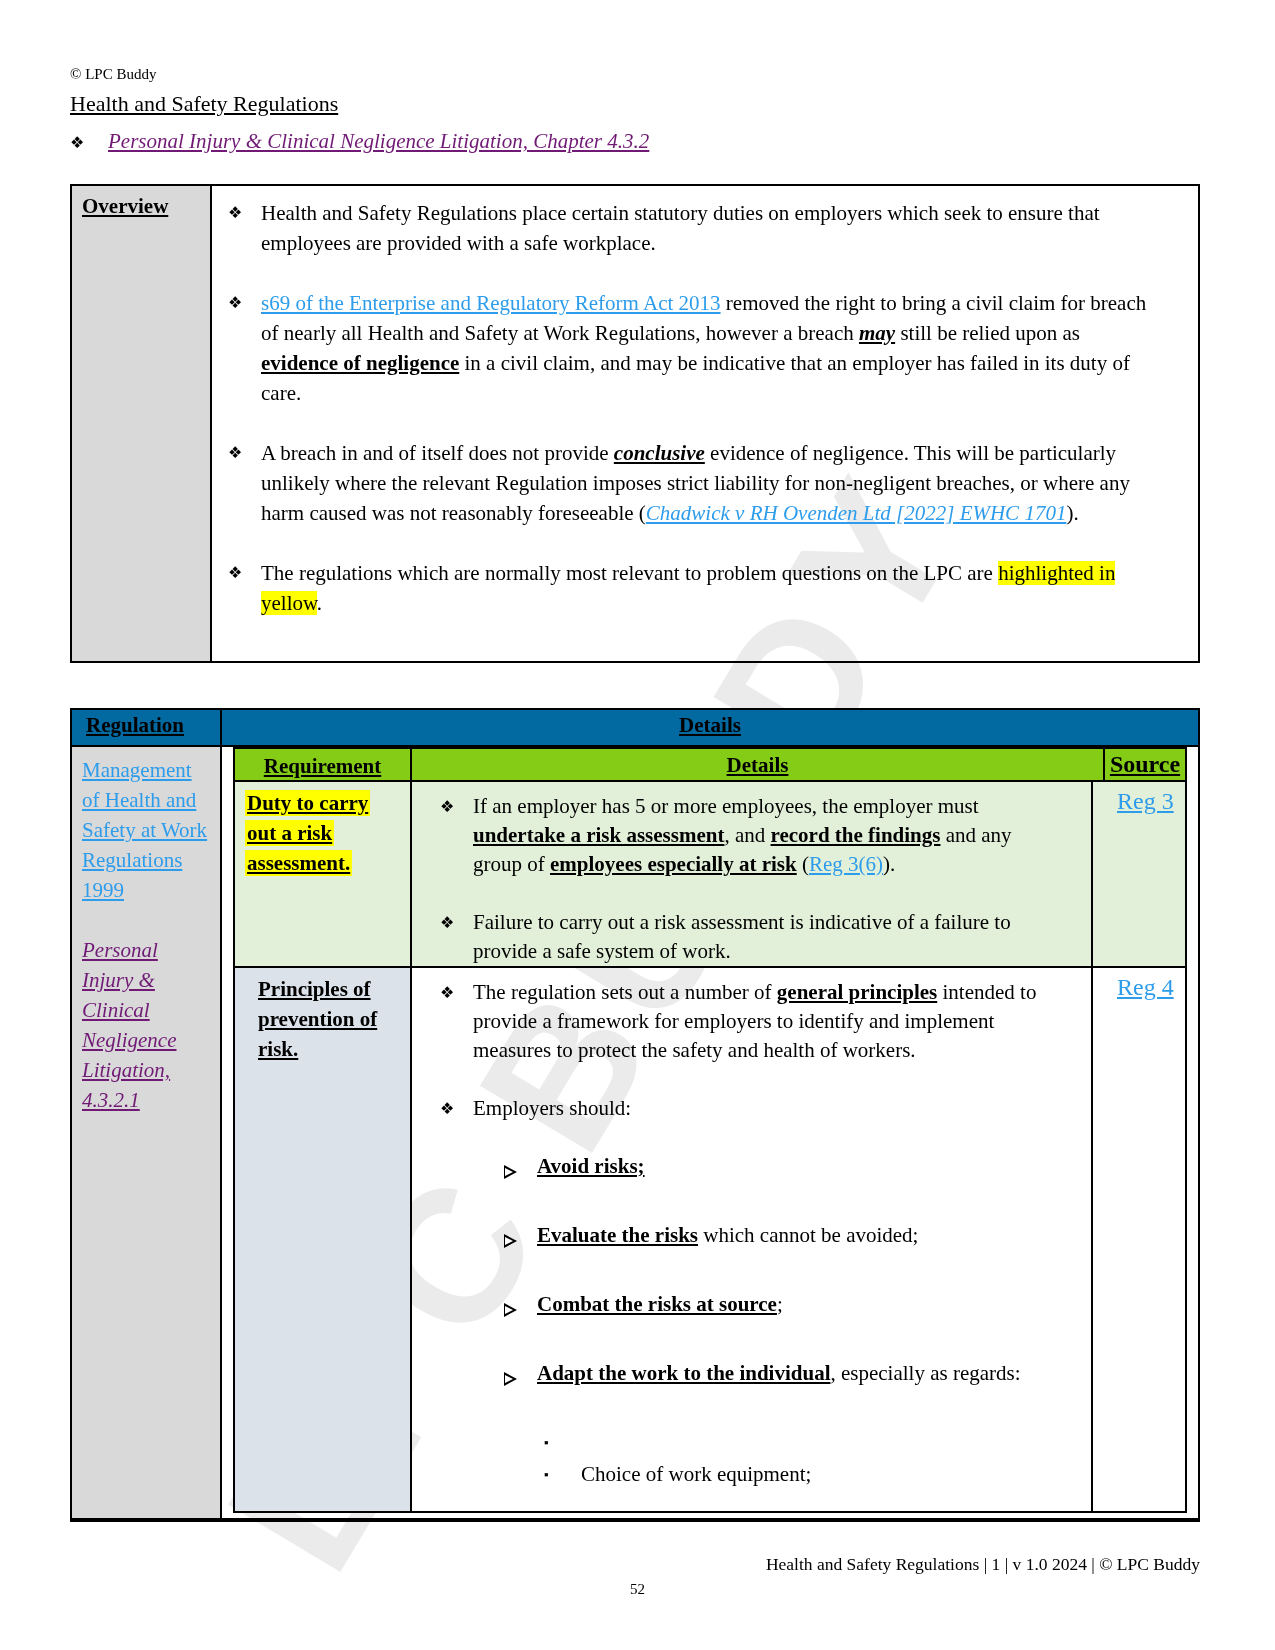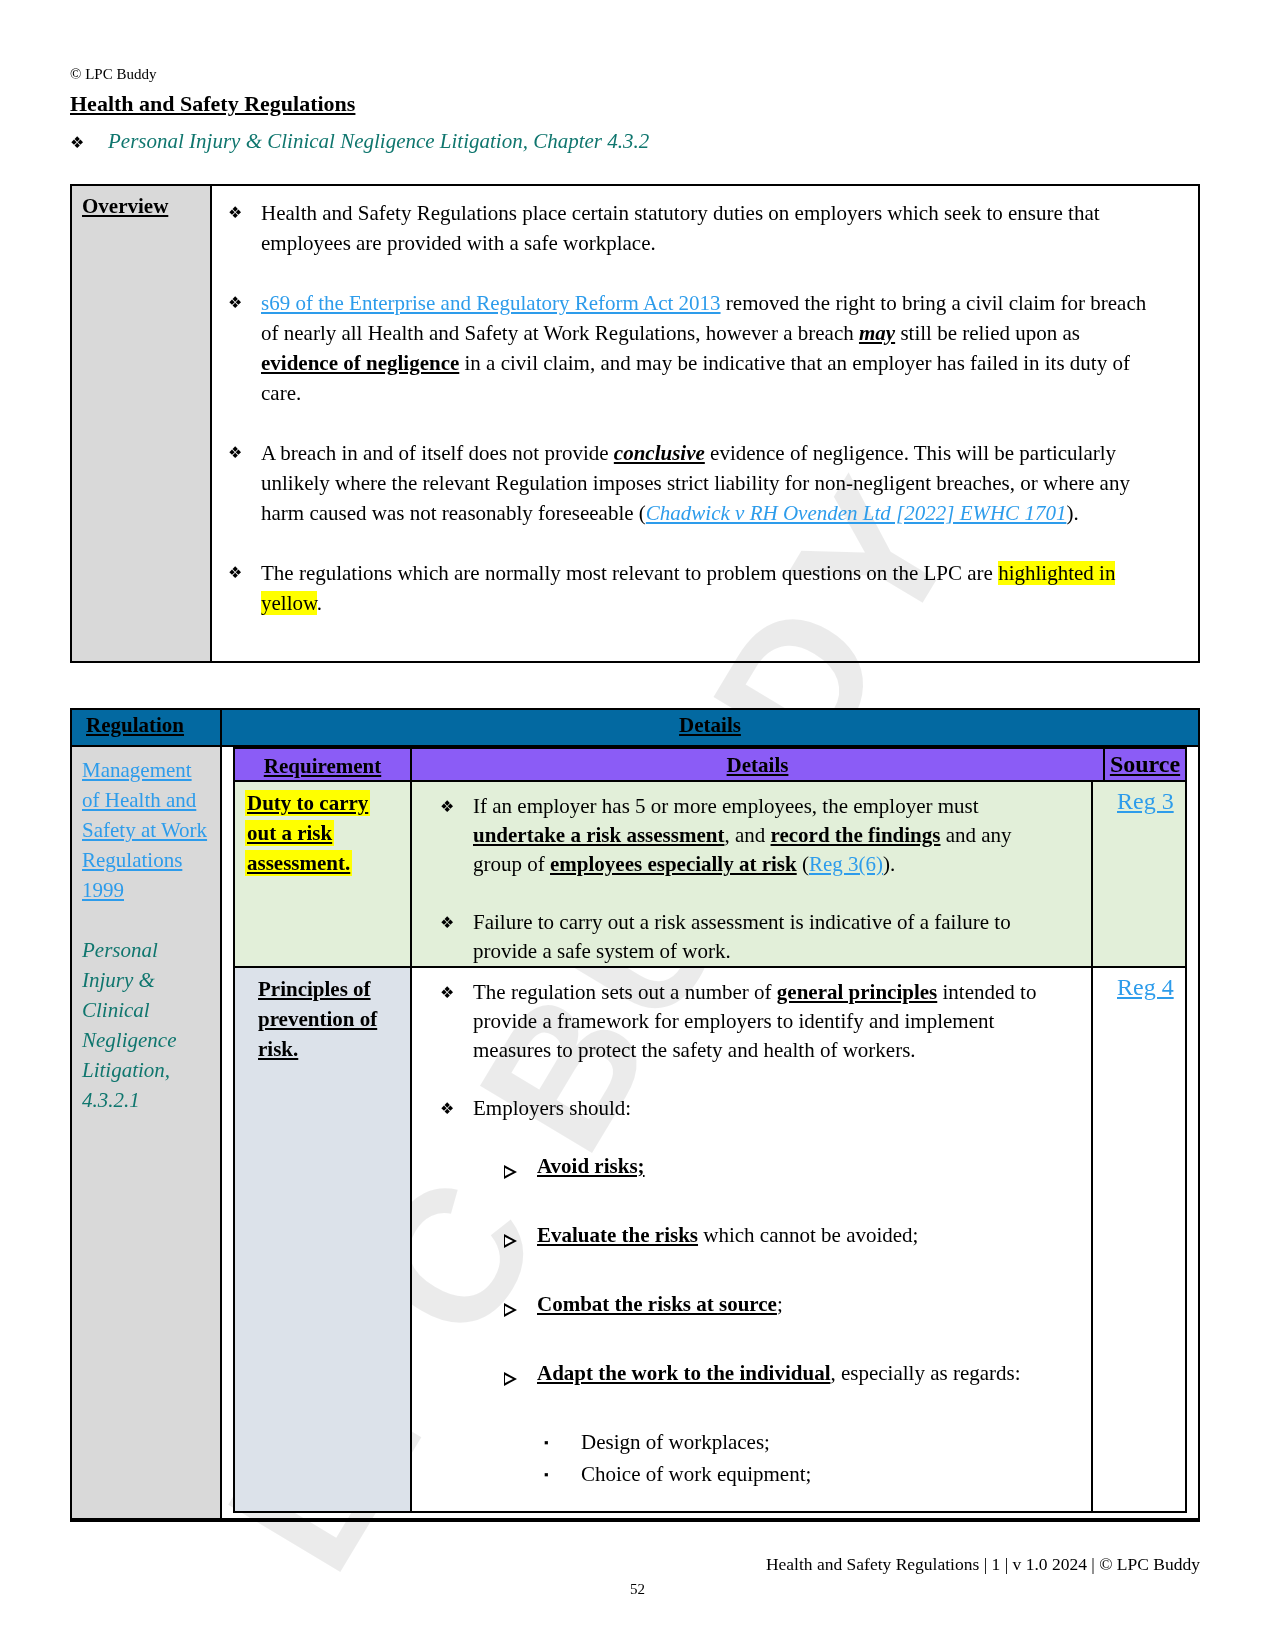--- a/index.html
+++ b/index.html
@@ -17,24 +17,24 @@
     transform: translate(-50%,-50%) rotate(-59deg);
     font-size: 190px; font-weight: bold; letter-spacing: 14px;
     color: rgba(0,0,0,0.08); white-space: nowrap; z-index: 0;
     font-family: "Liberation Sans", sans-serif;
   }
   .layer { position: absolute; z-index: 1; }
 
   
   .page-head { left: 70px; top: 66px; width: 1130px; }
   .copyright { font-size: 15px; }
-  .doc-title { font-size: 22px; font-weight: bold; text-decoration: underline; margin-top: 8px; }
+  .doc-title { font-size: 22px; font-weight: normal; text-decoration: underline; margin-top: 8px; }
   .chapter-line { margin-top: 12px; font-size: 21px; display: flex; align-items: baseline; }
   .chapter-line .marker { width: 38px; font-size: 16px; }
-  .link-green-italic { color:#0f766e; font-style: italic; cursor: pointer; }
+  .link-green-italic { color:#701a75; font-style: italic; text-decoration: underline; cursor: pointer; }
   .link-blue { color:#2d9ceb; text-decoration: underline; cursor: pointer; }
 
   
   .seg.bold-underline { font-weight: bold; text-decoration: underline; }
   .seg.bold-italic-underline { font-weight: bold; font-style: italic; text-decoration: underline; }
   .seg.highlight { background: #ffff00; }
   .seg.bold-underline-highlight { font-weight: bold; text-decoration: underline; background:#ffff00; padding:1px 2px; box-decoration-break: clone; -webkit-box-decoration-break: clone; }
   .seg.link { color:#2d9ceb; text-decoration: underline; cursor: pointer; }
   .seg.link-italic { color:#2d9ceb; font-style: italic; text-decoration: underline; cursor: pointer; }
 
@@ -65,21 +65,21 @@
   .reg-table { left:70px; top:708px; width:1130px; height:814px; border:2px solid #000; border-bottom-width:4px; display:flex; flex-direction:column; }
   .reg-hdr { display:flex; flex:none; height:37px; border-bottom:2px solid #000; background:#0369a1; font-size:21px; font-weight:bold; }
   .reg-hdr .h-reg { width:150px; flex:none; border-right:2px solid #000; padding:3px 0 0 14px; }
   .reg-hdr .h-det { flex:1; text-align:center; padding-top:3px; }
   .reg-hdr span { text-decoration: underline; }
   .reg-body { display:flex; flex:1; min-height:0; }
   .reg-col { width:150px; flex:none; border-right:2px solid #000; background:#d9d9d9; padding:8px 8px 8px 10px; font-size:21px; line-height:30px; }
   .reg-col .reg-link2 { display:block; margin-top:30px; }
   .det-area { flex:1; padding:0 11px 5px 11px; display:flex; min-width:0; }
   .inner-table { flex:1; border:2px solid #000; display:flex; flex-direction:column; }
-  .in-hdr { display:flex; flex:none; height:33px; background:#8b5cf6; border-bottom:2px solid #000; font-size:21px; font-weight:bold; text-align:center; }
+  .in-hdr { display:flex; flex:none; height:33px; background:#84cc16; border-bottom:2px solid #000; font-size:21px; font-weight:bold; text-align:center; }
   .in-hdr span { text-decoration: underline; }
   .in-row { display:flex; min-height:0;gap:12px; }
   .row1 { flex:none; height:186px; border-bottom:2px solid #000; background:#e2efd9; }
   .row2 { flex:1; }
   .c-req { width:177px; flex:none; border-right:2px solid #000; padding:6px 8px 6px 10px; font-size:21px; line-height:30px; }
   .row2 .c-req { background:#dce2ea;padding-left:23px; }
   .c-det { flex:1; border-right:2px solid #000; padding:10px 45px 8px 16px; font-size:21px; line-height:29px; min-width:0; }
   .c-src { width:80px; flex:none; padding:6px 6px 6px 12px; font-size:24px; }
   .in-hdr .c-req, .in-hdr .c-det { padding:2px 0 0 0; }
   .in-hdr .c-src { padding:2px 0 0 0; text-align:center; }
@@ -195,21 +195,20 @@
               <div class="blk lvl2">
                 <span class="marker"><span class="tri"></span></span>
                 <div class="btext"><span class="seg bold-underline">Combat the risks at source</span><span class="seg plain">;</span></div>
               </div>
               <div class="blk lvl2">
                 <span class="marker"><span class="tri"></span></span>
                 <div class="btext"><span class="seg bold-underline">Adapt the work to the individual</span><span class="seg plain">, especially as regards:</span></div>
               </div>
               <div class="blk lvl3">
                 <span class="marker">▪</span>
-                <div class="btext"><span class="seg plain">Design of workplaces;</span></div>
               </div>
               <div class="blk lvl3">
                 <span class="marker">▪</span>
                 <div class="btext"><span class="seg plain">Choice of work equipment;</span></div>
               </div>
             </div>
           <div class="c-src">
             <span class="link-blue">Reg 4</span>
           </div>
         </div>

